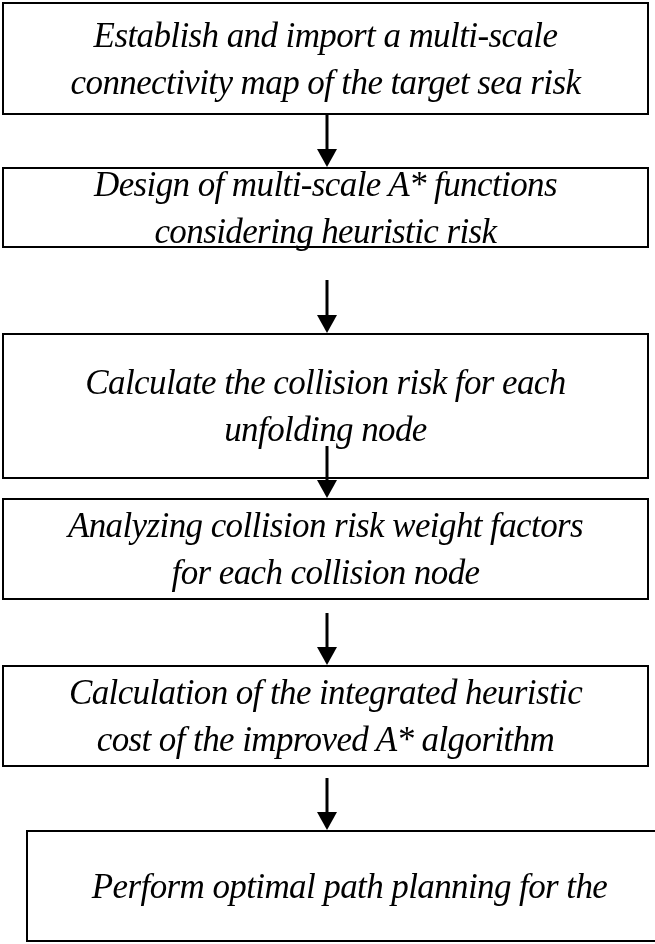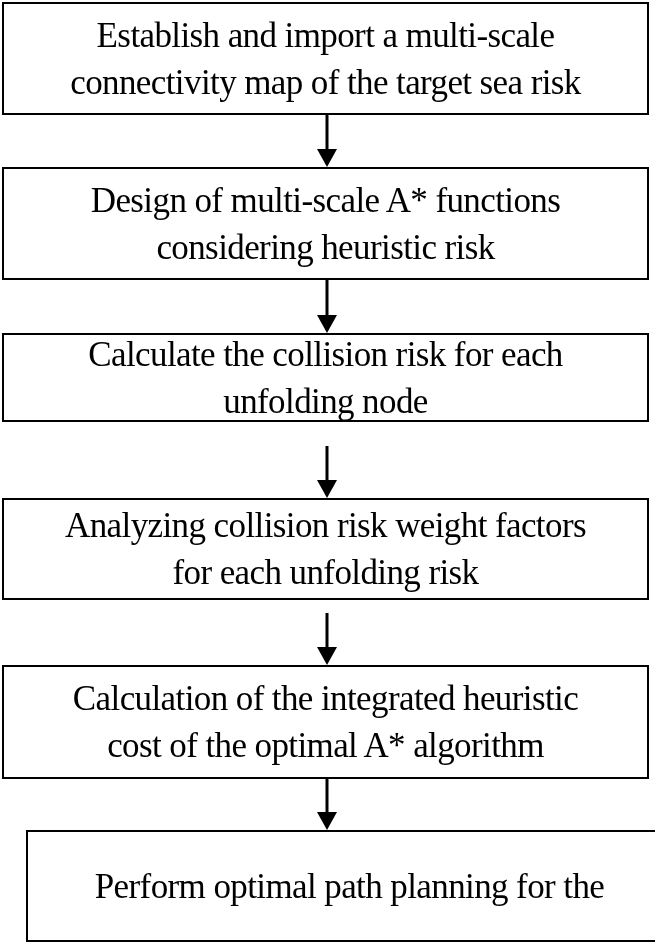--- a/index.html
+++ b/index.html
@@ -13,20 +13,21 @@
       background: #fff;
       display: flex;
       align-items: center;
       justify-content: center;
       text-align: center;
       font-family: "Liberation Serif", "DejaVu Serif", serif;
       font-size: 35px;
       line-height: 47px;
       color: #000;
       letter-spacing: -0.6px;
+      font-style: italic;
     }
     .box span { display: block; white-space: nowrap; }
     .arrow { position: absolute; left: 0; width: 655px; }
   </style>
 </head>
 <body>
 
 <div>
 
   <div class="box" style="top:2px;height:113px;">
@@ -34,60 +35,60 @@
       <span>Establish and import a multi-scale</span>
       <span>connectivity map of the target sea risk</span>
     </div>
   </div>
 
   <svg class="arrow" style="top:115px;height:52px;" viewBox="0 0 655 52">
     <line x1="327" y1="0" x2="327" y2="36" stroke="#000" stroke-width="3"></line>
     <polygon points="317,34 337,34 327,52" fill="#000"></polygon>
   </svg>
 
-  <div class="box" style="top:167px;height:113px;">
+  <div class="box" style="top:167px;height:81px;">
     <div>
       <span>Design of multi-scale A* functions</span>
       <span>considering heuristic risk</span>
     </div>
   </div>
 
   <svg class="arrow" style="top:280px;height:53px;" viewBox="0 0 655 53">
     <line x1="327" y1="0" x2="327" y2="37" stroke="#000" stroke-width="3"></line>
     <polygon points="317,35 337,35 327,53" fill="#000"></polygon>
   </svg>
 
-  <div class="box" style="top:333px;height:89px;justify-content:center;">
+  <div class="box" style="top:333px;height:146px;justify-content:center;">
     <div>
       <span>Calculate the collision risk for each</span>
       <span>unfolding node</span>
     </div>
   </div>
 
   <svg class="arrow" style="top:446px;height:52px;" viewBox="0 0 655 52">
     <line x1="327" y1="0" x2="327" y2="36" stroke="#000" stroke-width="3"></line>
     <polygon points="317,34 337,34 327,52" fill="#000"></polygon>
   </svg>
 
   <div class="box" style="top:498px;height:102px;">
     <div>
       <span>Analyzing collision risk weight factors</span>
-      <span>for each unfolding risk</span>
+      <span>for each collision node</span>
     </div>
   </div>
 
   <svg class="arrow" style="top:613px;height:52px;" viewBox="0 0 655 52">
     <line x1="327" y1="0" x2="327" y2="36" stroke="#000" stroke-width="3"></line>
     <polygon points="317,34 337,34 327,52" fill="#000"></polygon>
   </svg>
 
-  <div class="box" style="top:665px;height:114px;">
+  <div class="box" style="top:665px;height:102px;">
     <div>
       <span>Calculation of the integrated heuristic</span>
-      <span>cost of the optimal A* algorithm</span>
+      <span>cost of the improved A* algorithm</span>
     </div>
   </div>
 
   <svg class="arrow" style="top:778px;height:52px;" viewBox="0 0 655 52">
     <line x1="327" y1="0" x2="327" y2="36" stroke="#000" stroke-width="3"></line>
     <polygon points="317,34 337,34 327,52" fill="#000"></polygon>
   </svg>
 
   <div class="box" style="top:830px;height:112px;margin-left:24px;">
     <div>

